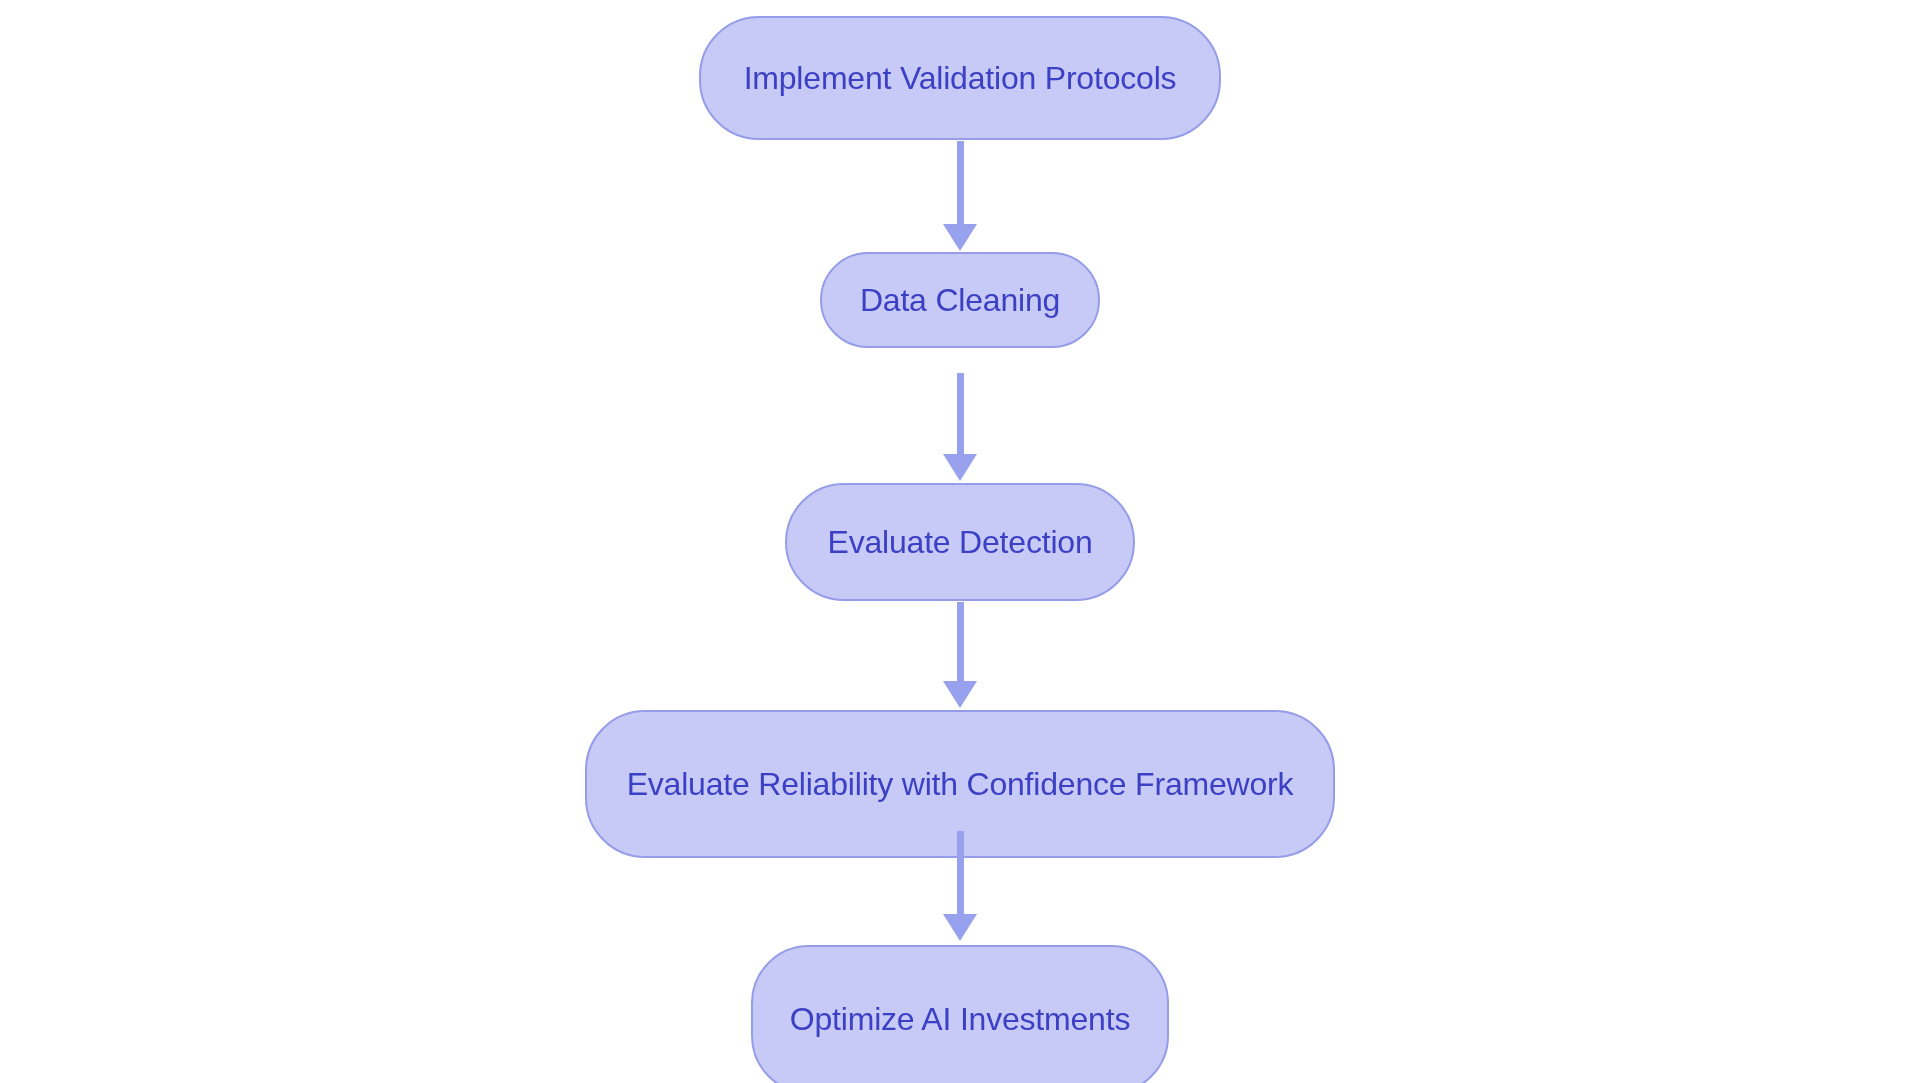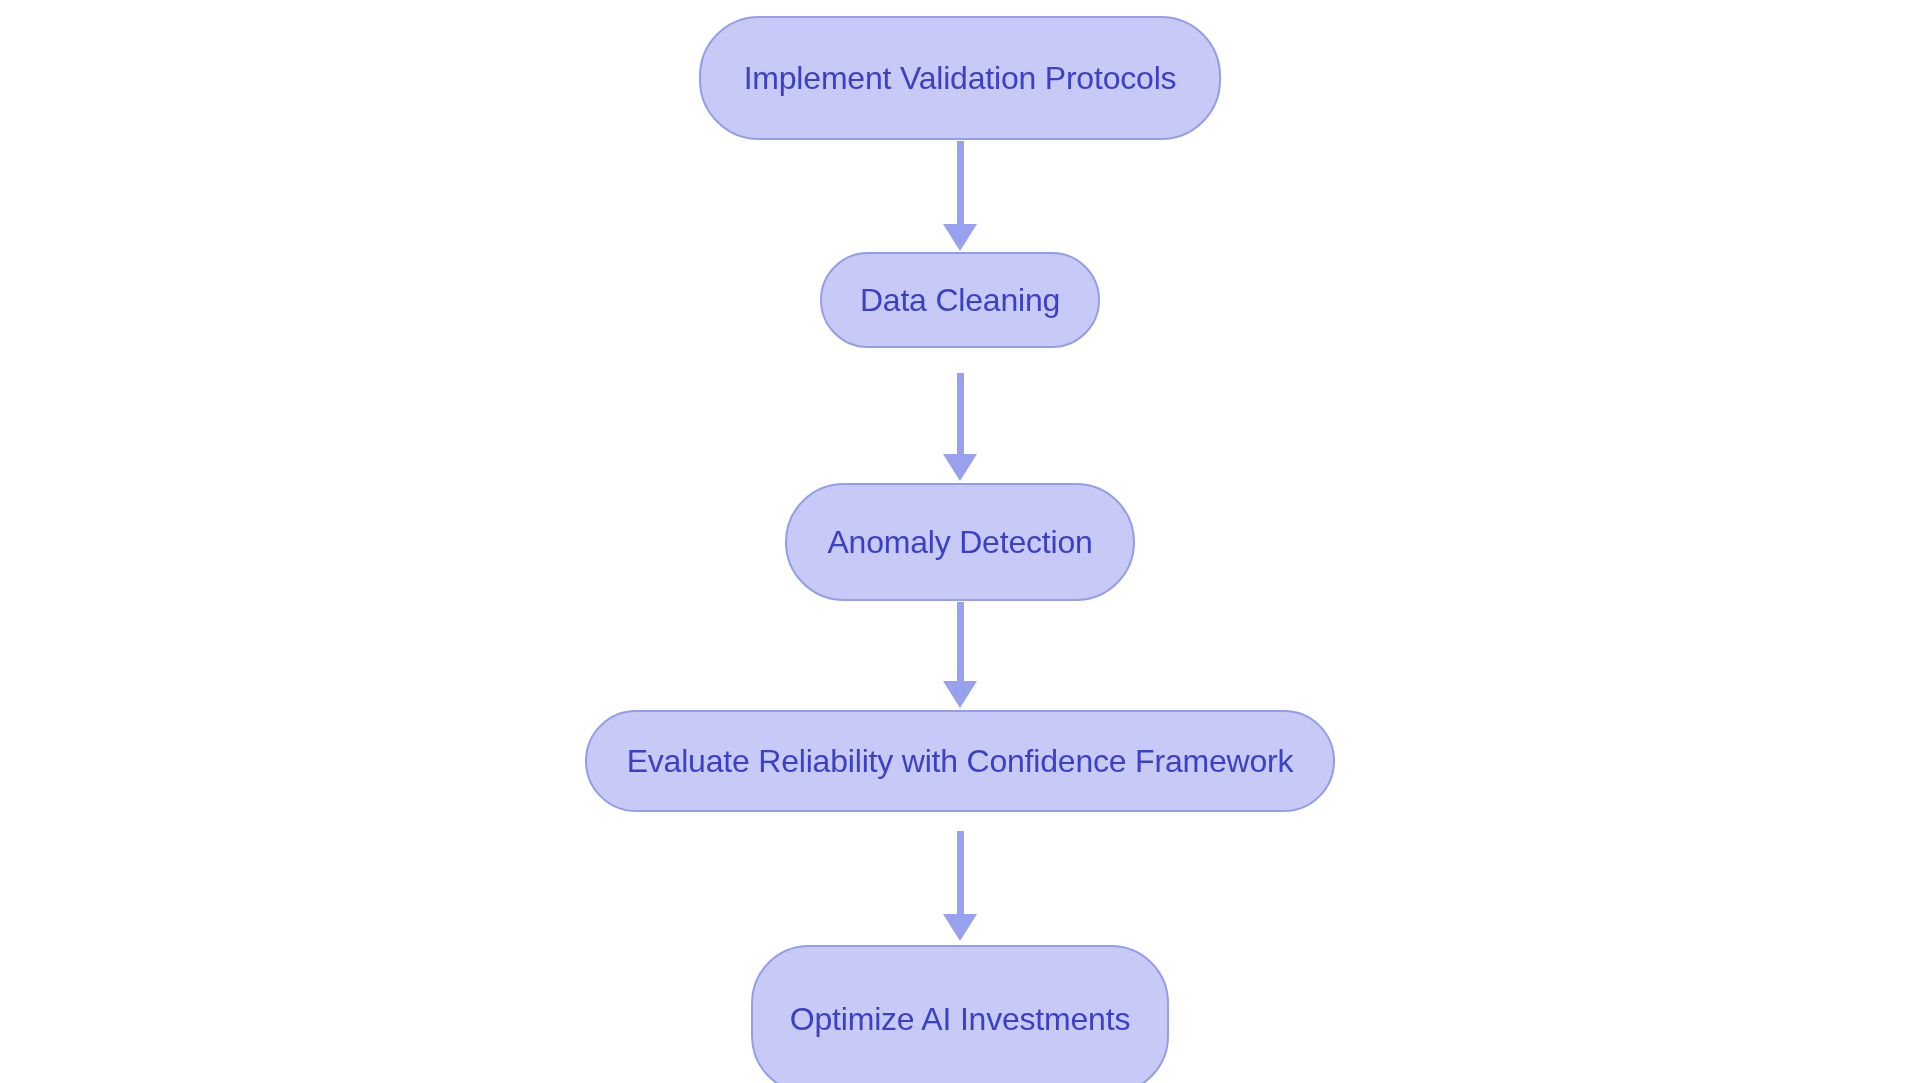--- a/index.html
+++ b/index.html
@@ -33,21 +33,21 @@
     border-radius: 60px;
     color: var(--node-text);
     font-size: 32px;
     letter-spacing: -0.2px;
     white-space: nowrap;
     text-align: center;
   }
   .node-1 { left: 699px; top: 16px;  width: 522px; height: 124px; }
   .node-2 { left: 820px; top: 252px; width: 280px; height: 96px; }
   .node-3 { left: 785px; top: 483px; width: 350px; height: 118px; }
-  .node-4 { left: 585px; top: 710px; width: 750px; height: 102px; }
+  .node-4 { left: 585px; top: 710px; width: 750px; height: 148px; }
   .node-5 { left: 751px; top: 945px; width: 418px; height: 149px; border-radius: 58px; }
 
   .arrow {
     position: absolute;
     left: 943px;
     width: 34px;
     display: flex;
     flex-direction: column;
     align-items: center;
   }
@@ -85,21 +85,21 @@
   <div class="node node-2">
     <span>Data Cleaning</span>
   </div>
 
   <div class="arrow arrow-2">
     <div class="arrow-shaft"></div>
     <div class="arrow-head"></div>
   </div>
 
   <div class="node node-3">
-    <span>Anomaly Detection</span>
+    <span>Evaluate Detection</span>
   </div>
 
   <div class="arrow arrow-3">
     <div class="arrow-shaft"></div>
     <div class="arrow-head"></div>
   </div>
 
   <div class="node node-4">
     <span>Evaluate Reliability with Confidence Framework</span>
   </div>

